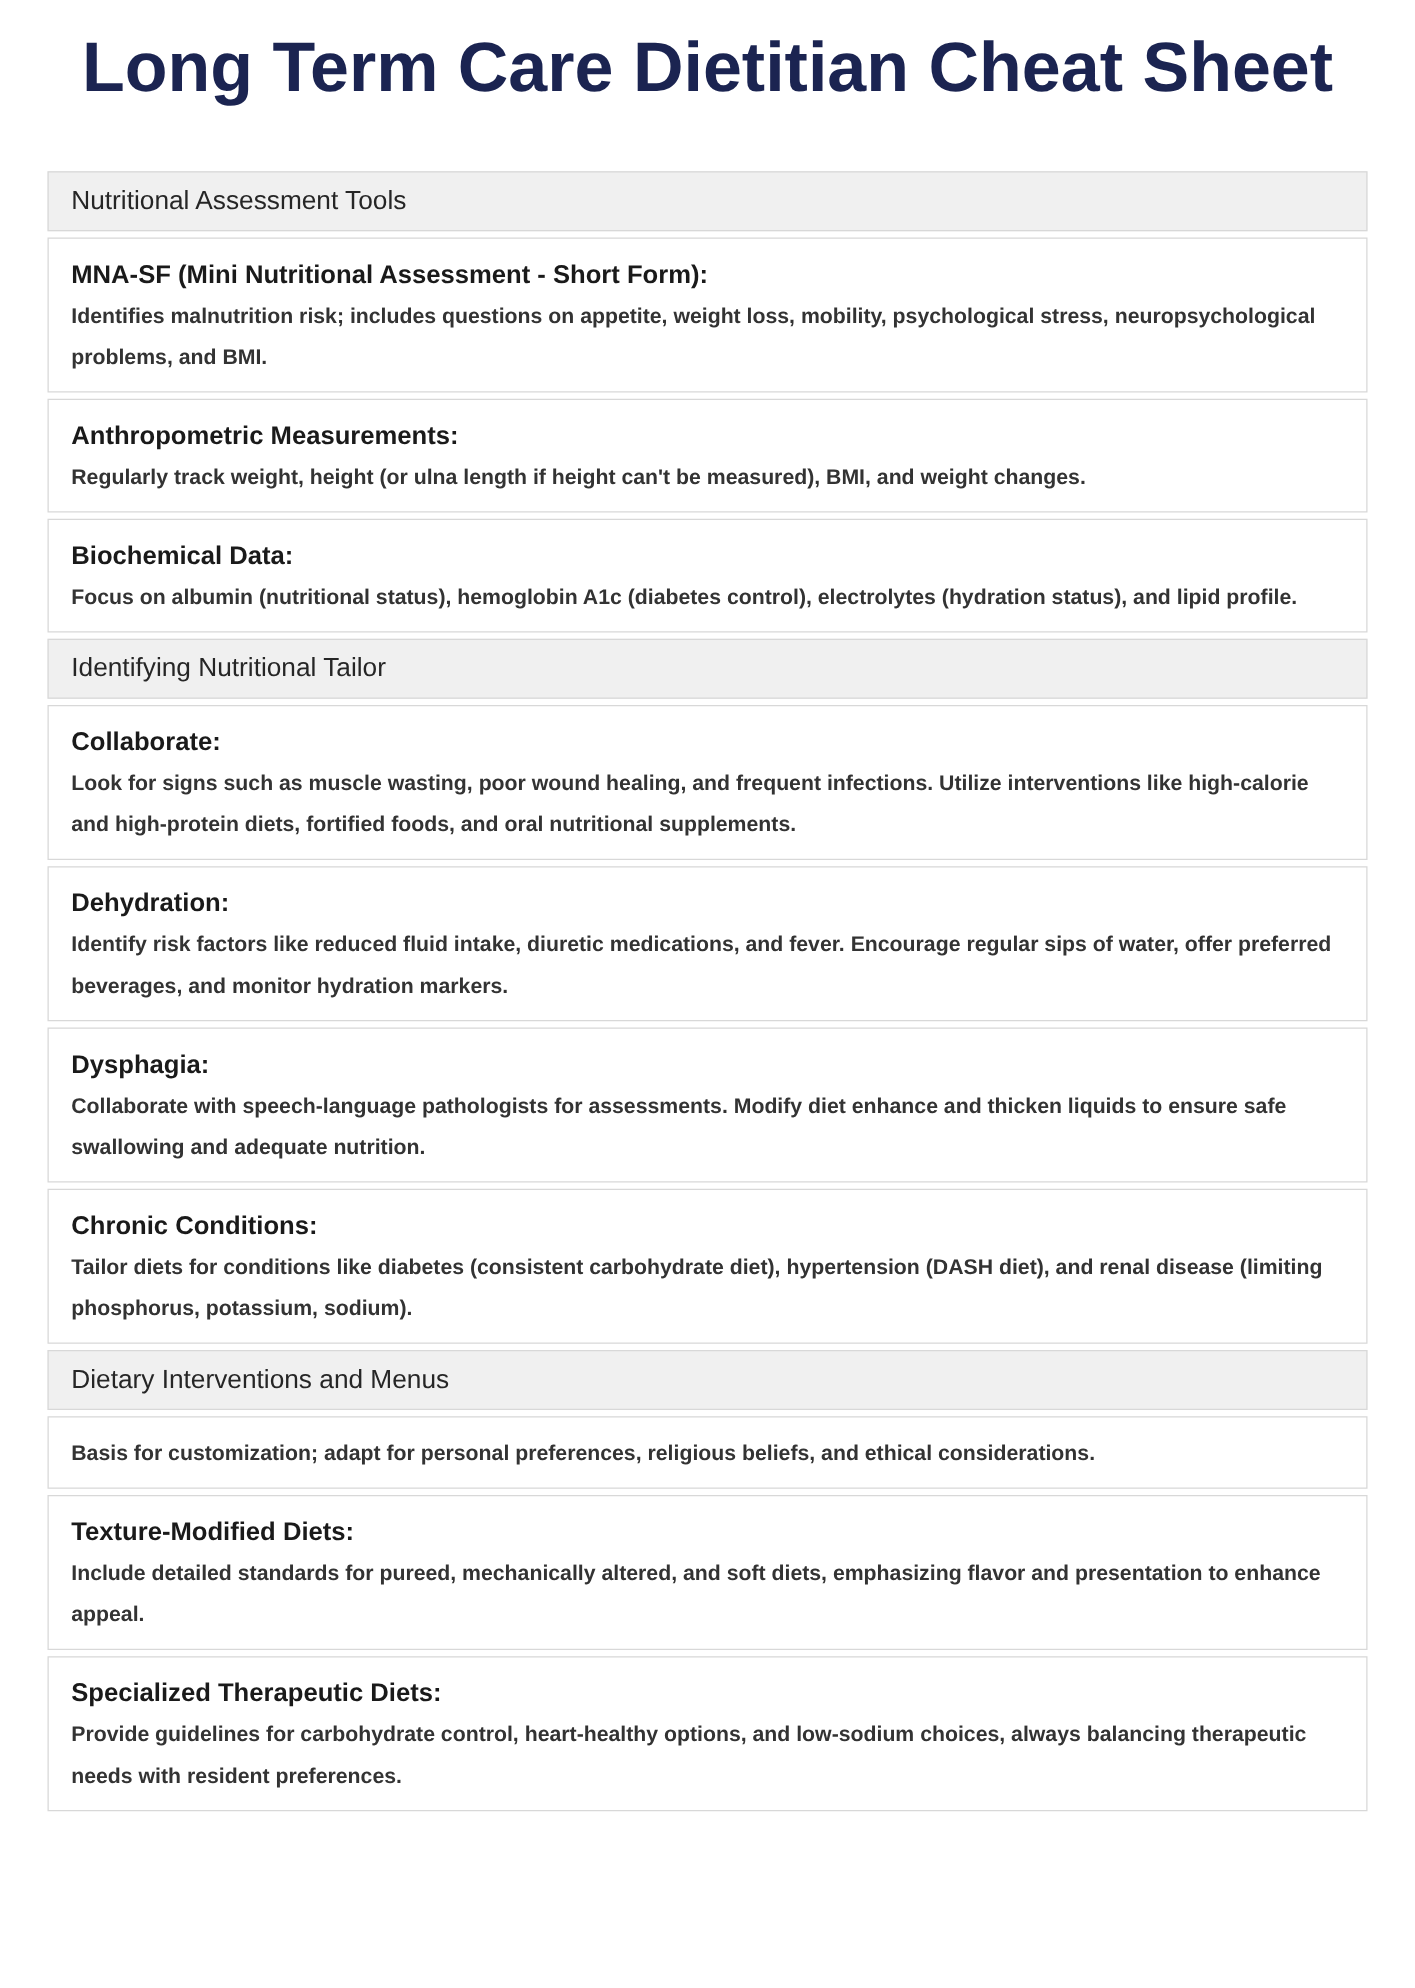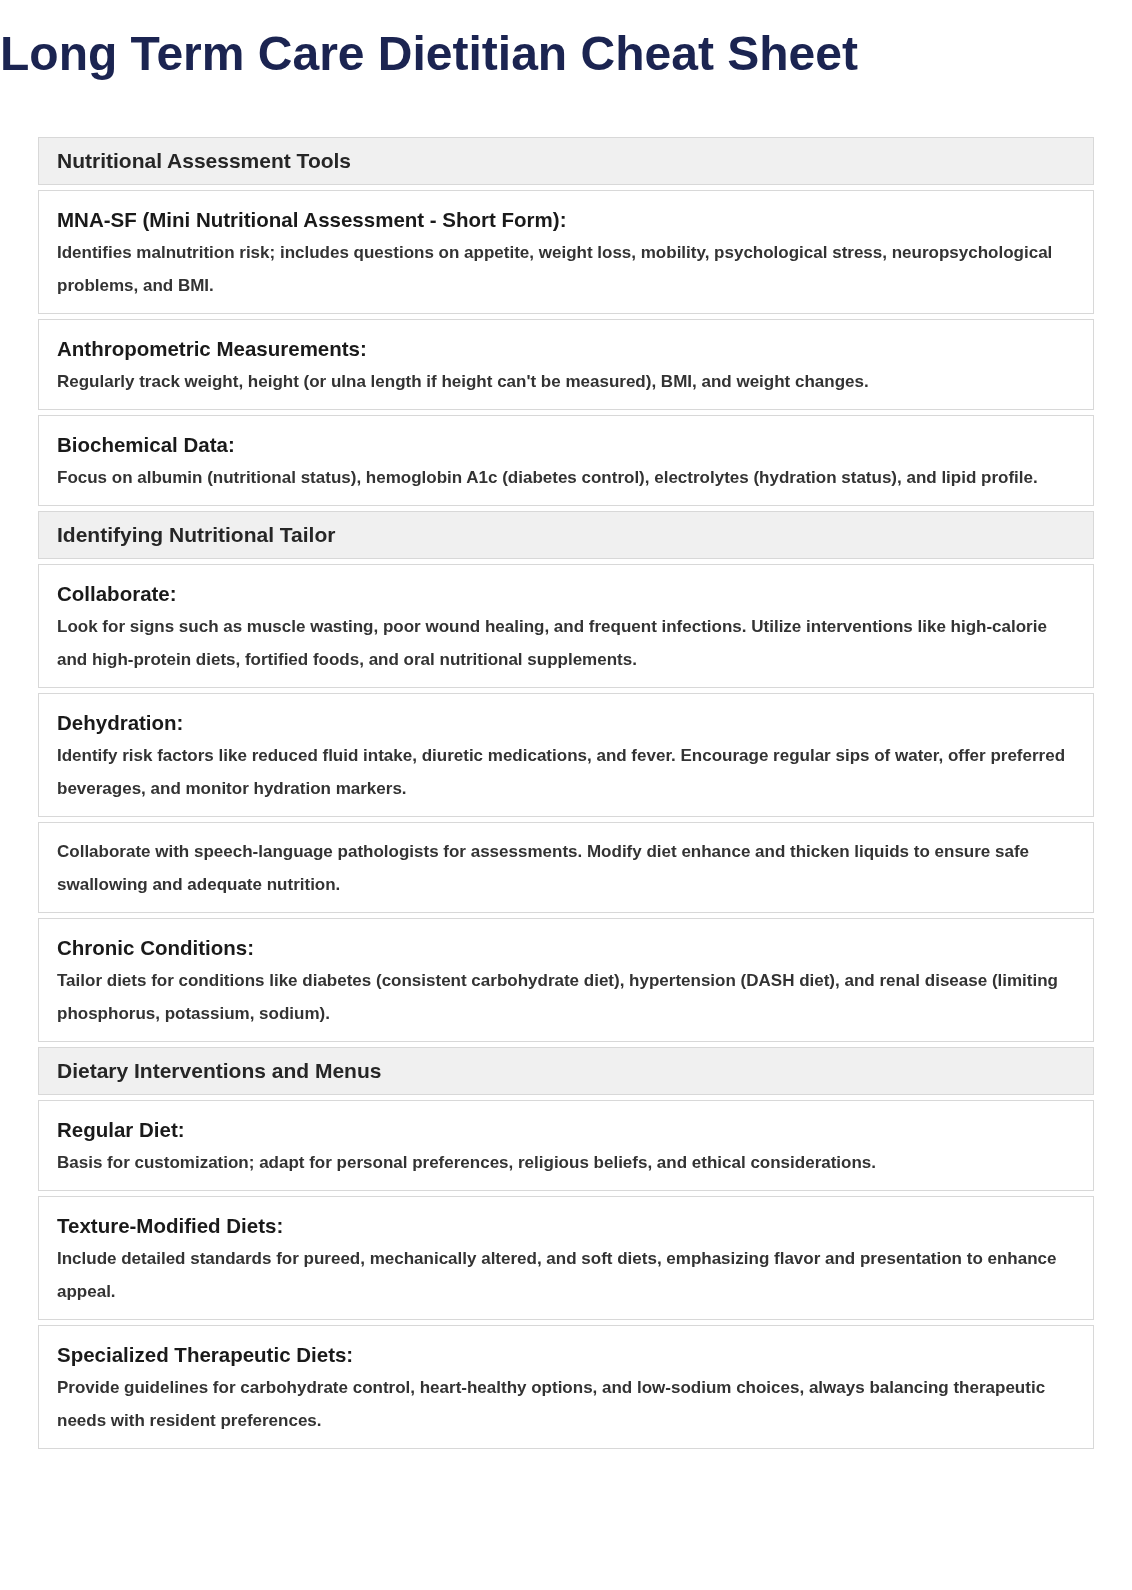--- a/index.html
+++ b/index.html
@@ -19,35 +19,36 @@
     font-family: "Liberation Sans", "DejaVu Sans", sans-serif;
   }
   .page {
     width: 1132px;
     min-height: 1590px;
     margin: 0 auto;
     background: var(--page-bg);
   }
   h1.page-title {
     margin: 28px 0 0 0;
-    font-size: 48px;
+    text-align: center;
+    font-size: 56px;
     line-height: 52px;
     font-weight: bold;
     color: var(--title-color);
     letter-spacing: 0;
   }
   .sheet {
     margin: 57px 38px 0 38px;
   }
   .section-header {
     background: var(--section-bg);
     border: 1px solid var(--border-color);
     color: var(--section-text);
     font-size: 21px;
-    font-weight: bold;
+    font-weight: normal;
     line-height: 24px;
     padding: 11px 18px;
     margin-bottom: 5px;
   }
   .info-row {
     background: #ffffff;
     border: 1px solid var(--border-color);
     padding: 12px 18px 11px 18px;
     margin-bottom: 5px;
   }
@@ -88,29 +89,29 @@
       <div class="section-header">Identifying Nutritional Tailor</div>
       <div class="info-row">
         <div class="row-heading">Collaborate:</div>
         <div class="row-body">Look for signs such as muscle wasting, poor wound healing, and frequent infections. Utilize interventions like high-calorie and high-protein diets, fortified foods, and oral nutritional supplements.</div>
       </div>
       <div class="info-row">
         <div class="row-heading">Dehydration:</div>
         <div class="row-body">Identify risk factors like reduced fluid intake, diuretic medications, and fever. Encourage regular sips of water, offer preferred beverages, and monitor hydration markers.</div>
       </div>
       <div class="info-row">
+        <div class="row-heading">Dysphagia:</div>
         <div class="row-body">Collaborate with speech-language pathologists for assessments. Modify diet enhance and thicken liquids to ensure safe swallowing and adequate nutrition.</div>
       </div>
       <div class="info-row">
         <div class="row-heading">Chronic Conditions:</div>
         <div class="row-body">Tailor diets for conditions like diabetes (consistent carbohydrate diet), hypertension (DASH diet), and renal disease (limiting phosphorus, potassium, sodium).</div>
       </div>
       <div class="section-header">Dietary Interventions and Menus</div>
       <div class="info-row">
-        <div class="row-heading">Regular Diet:</div>
         <div class="row-body">Basis for customization; adapt for personal preferences, religious beliefs, and ethical considerations.</div>
       </div>
       <div class="info-row">
         <div class="row-heading">Texture-Modified Diets:</div>
         <div class="row-body">Include detailed standards for pureed, mechanically altered, and soft diets, emphasizing flavor and presentation to enhance appeal.</div>
       </div>
       <div class="info-row">
         <div class="row-heading">Specialized Therapeutic Diets:</div>
         <div class="row-body">Provide guidelines for carbohydrate control, heart-healthy options, and low-sodium choices, always balancing therapeutic needs with resident preferences.</div>
       </div>

